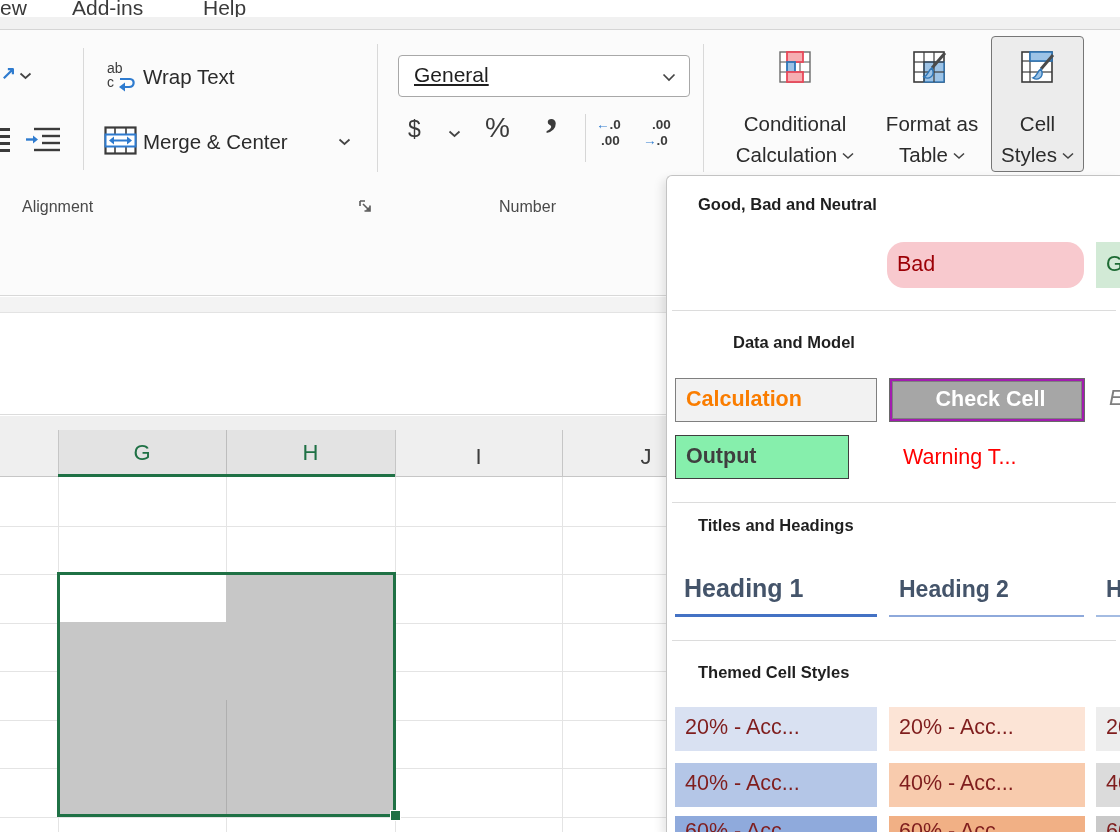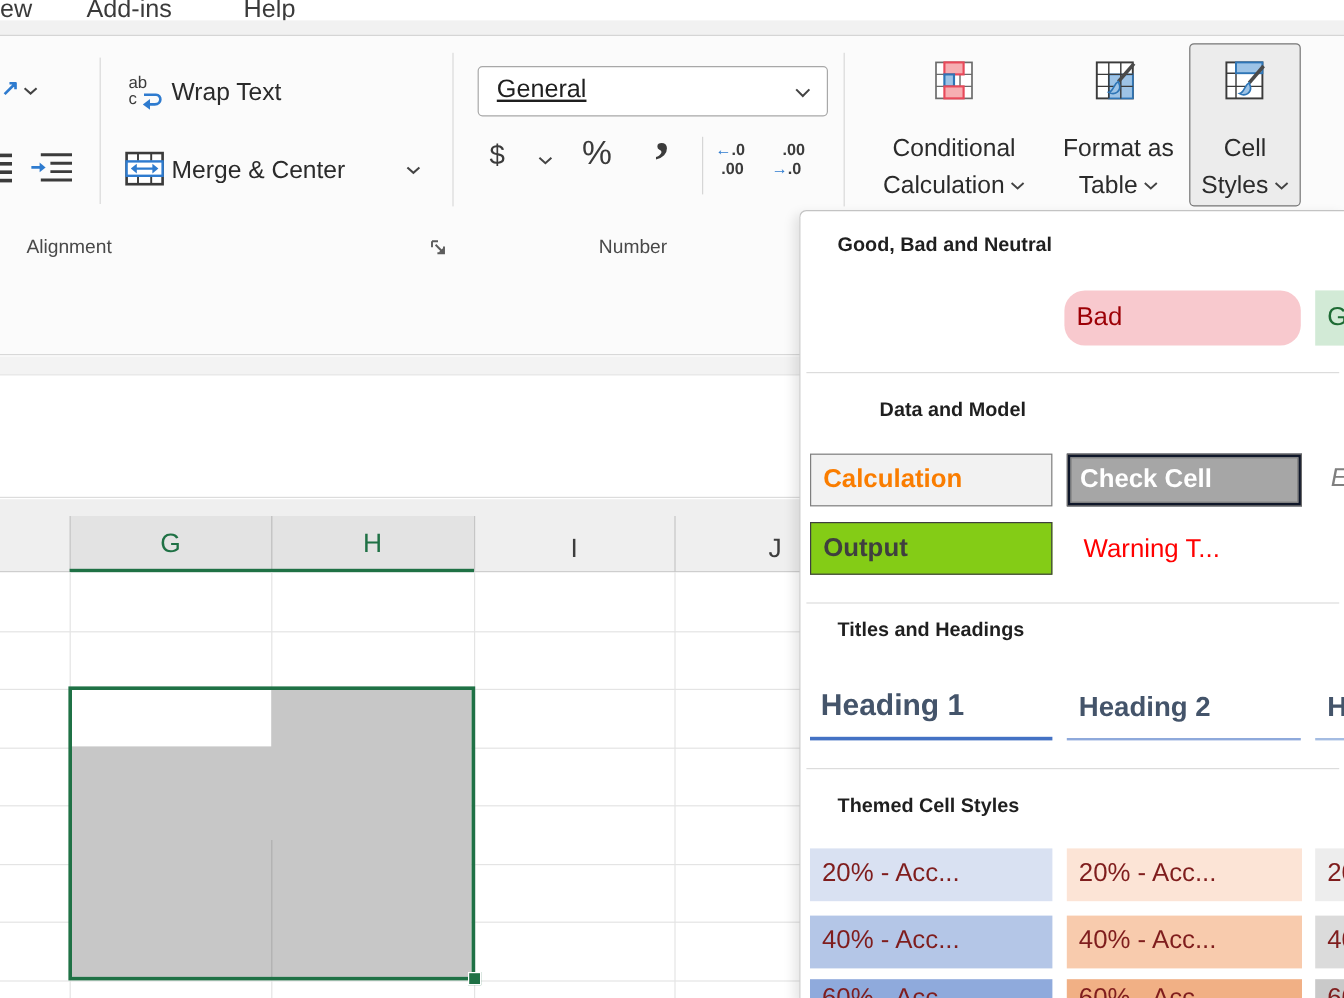--- a/index.html
+++ b/index.html
@@ -214,26 +214,26 @@
 <div class="panel">
   <div class="pstitle" style="left:31px;top:19px;">Good, Bad and Neutral</div>
 
   <div class="tile" style="left:220px;top:66px;width:197px;height:46px;line-height:44px;background:#F8C9CE;color:#9C0006;border-radius:17px;">Bad</div>
   <div class="tile" style="left:429px;top:66px;width:200px;height:46px;line-height:44px;background:#D2EAD6;color:#1E6B34;">Good</div>
 
   <div class="pdiv" style="top:134px;"></div>
   <div class="pstitle" style="left:26px;top:157px;margin-left:40px;">Data and Model</div>
 
   <div class="tile" style="left:8px;top:202px;width:202px;background:#F2F2F2;border:1px solid #7F7F7F;color:#FA7D00;font-weight:bold;">Calculation</div>
-  <div class="abs" style="left:222px;top:202px;width:196px;height:44px;border:1px solid #696969;background:#0f172a;padding:2px;box-sizing:border-box;">
+  <div class="abs" style="left:222px;top:202px;width:196px;height:44px;border:1px solid #696969;background:#a21caf;padding:2px;box-sizing:border-box;text-align:center;">
     <div style="width:100%;height:100%;background:#A6A6A6;border:1px solid #7F7F7F;box-sizing:border-box;color:#fff;font-weight:bold;font-size:21.5px;line-height:35px;padding-left:7px;overflow:hidden;white-space:nowrap;">Check Cell</div>
   </div>
   <div class="tile" style="left:432px;top:202px;width:200px;font-style:italic;color:#7F7F7F;">Explanatory...</div>
 
-  <div class="tile" style="left:8px;top:259px;width:202px;background:#84cc16;border:1px solid #3F3F3F;color:#3F3F3F;font-weight:bold;">Output</div>
+  <div class="tile" style="left:8px;top:259px;width:174px;background:#86efac;border:1px solid #3F3F3F;color:#3F3F3F;font-weight:bold;">Output</div>
   <div class="tile" style="left:226px;top:261px;width:200px;color:#FF0000;">Warning T...</div>
 
   <div class="pdiv" style="top:326px;"></div>
   <div class="pstitle" style="left:31px;top:340px;">Titles and Headings</div>
 
   <div class="tile" style="left:8px;top:389px;width:202px;height:52px;border-bottom:3px solid #4472C4;color:#44546A;font-weight:bold;font-size:25px;line-height:46px;padding-left:9px;">Heading 1</div>
   <div class="tile" style="left:222px;top:391px;width:195px;height:50px;border-bottom:2px solid #8EA9DB;color:#44546A;font-weight:bold;font-size:23px;line-height:44px;">Heading 2</div>
   <div class="tile" style="left:429px;top:391px;width:200px;height:50px;border-bottom:2px solid #A4BCE2;color:#44546A;font-weight:bold;font-size:23px;line-height:44px;">Heading 3</div>
 
   <div class="pdiv" style="top:464px;"></div>

